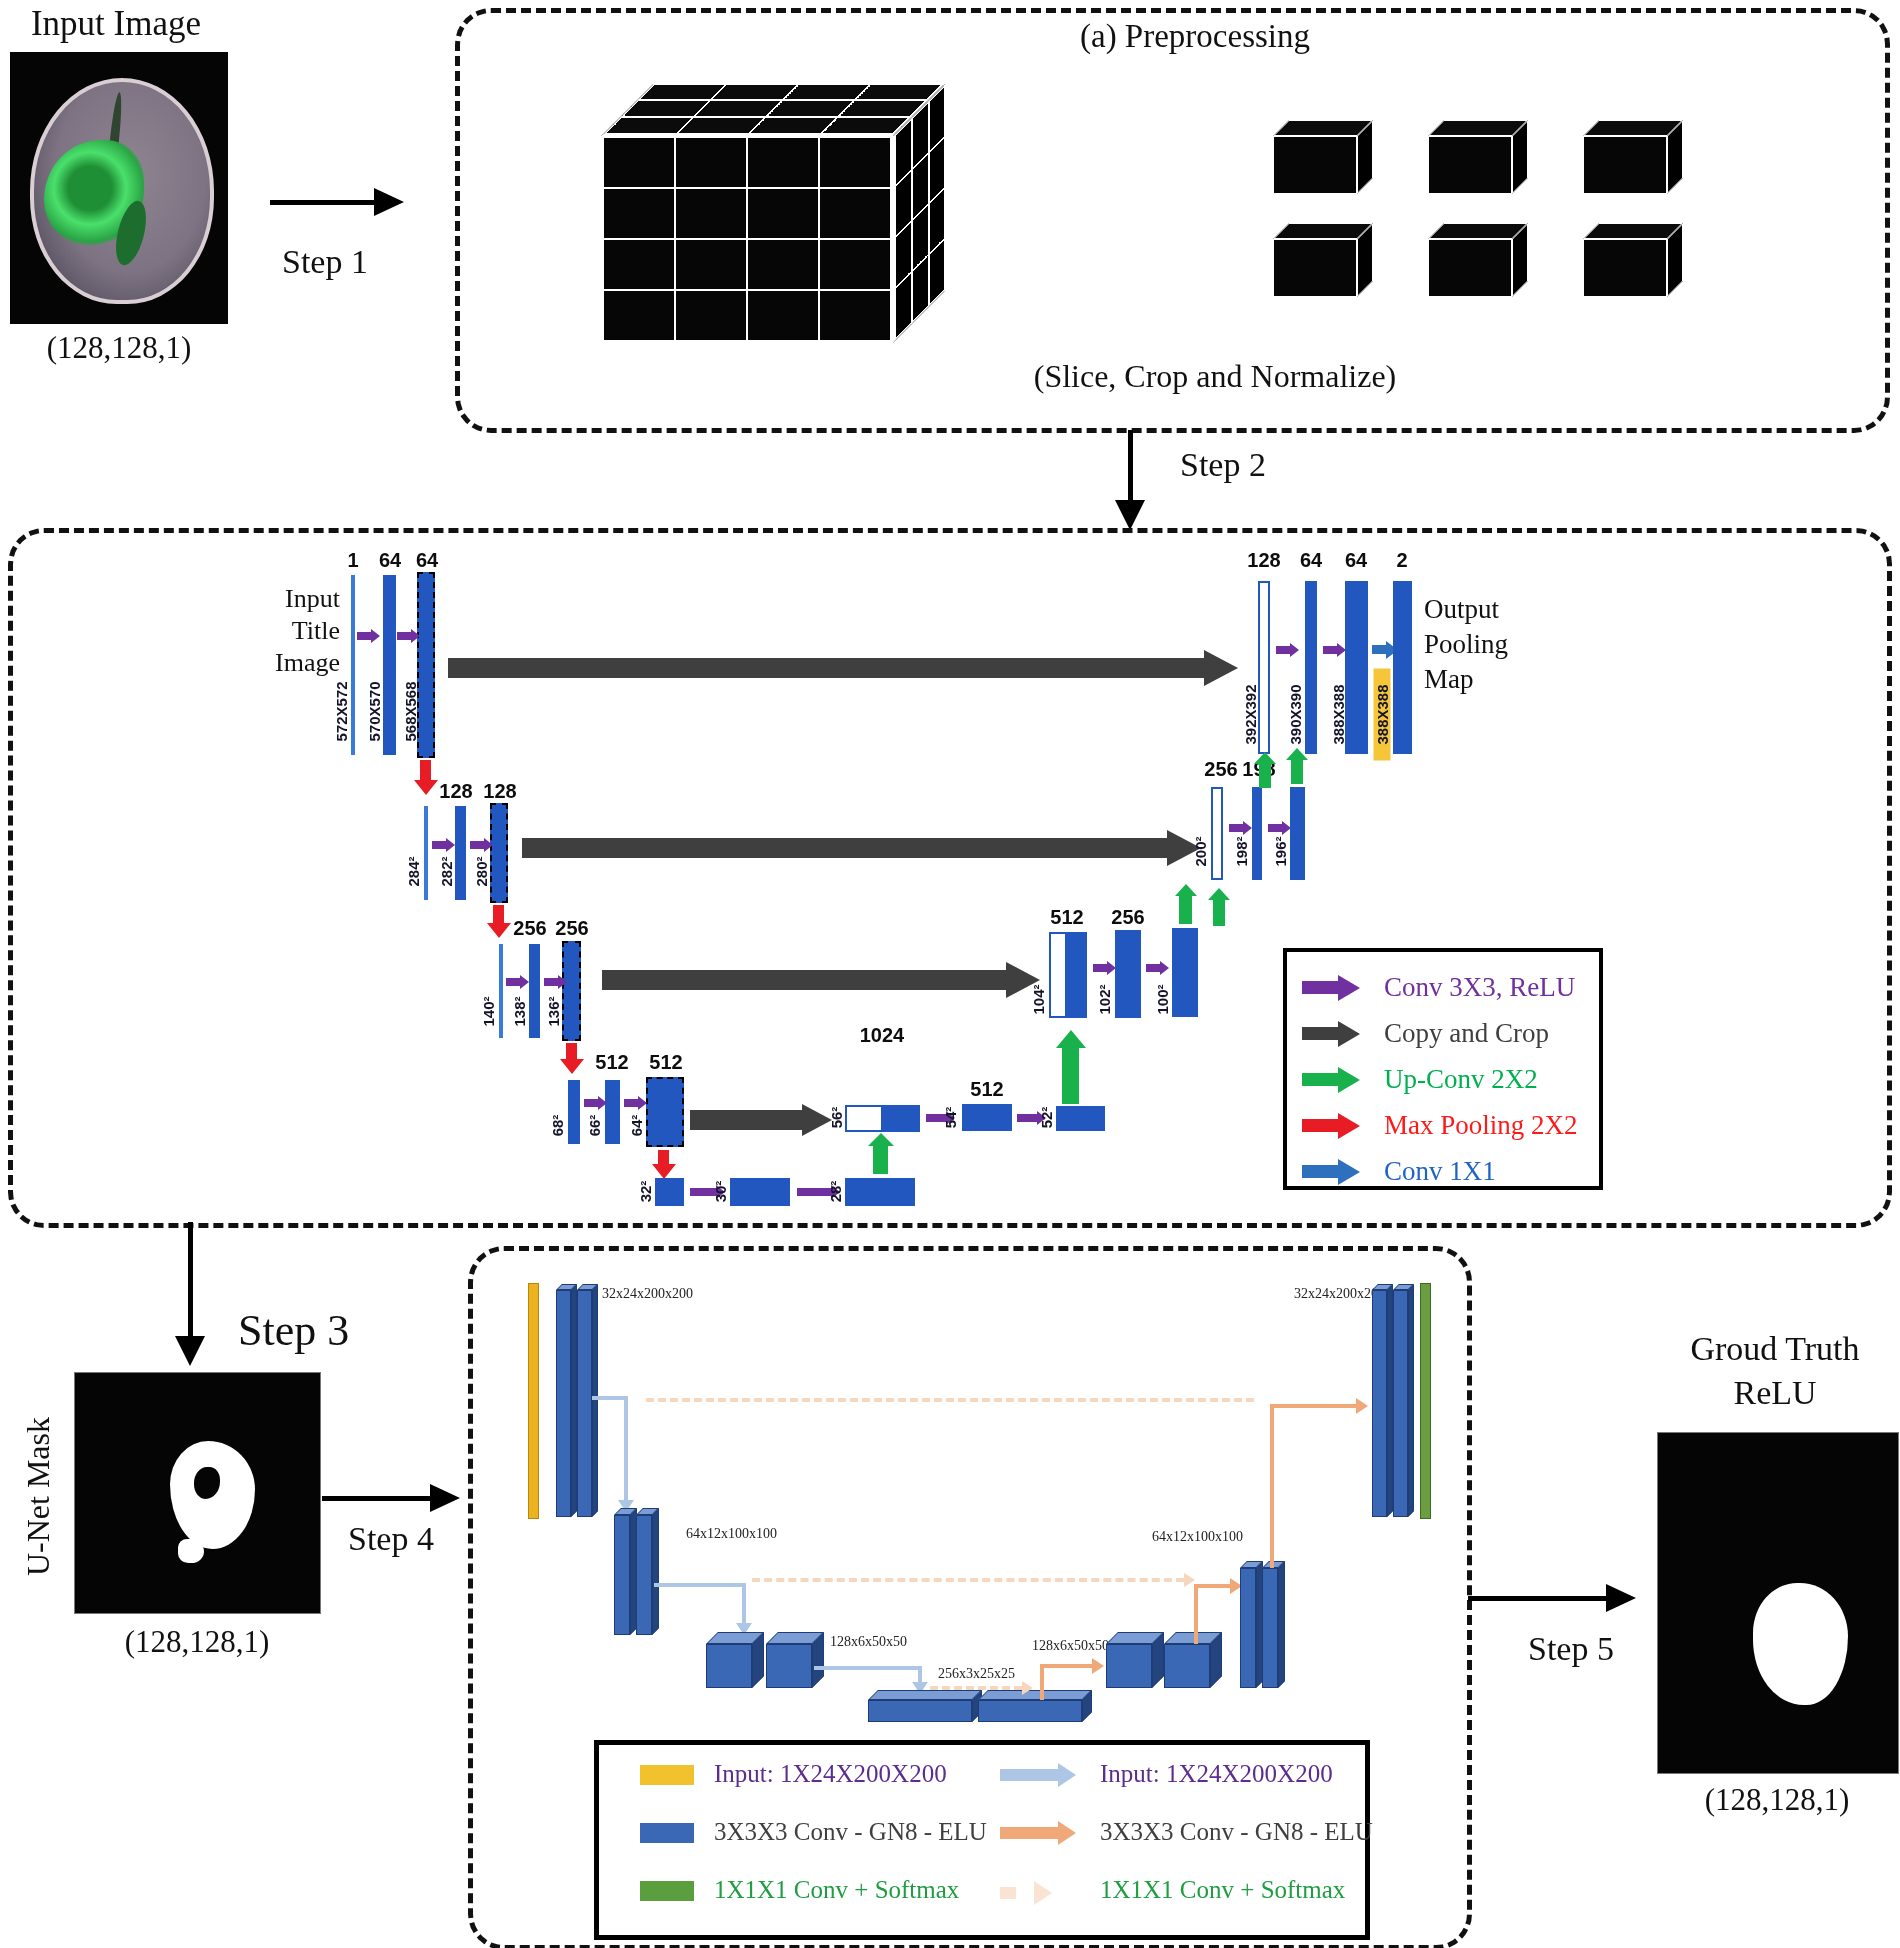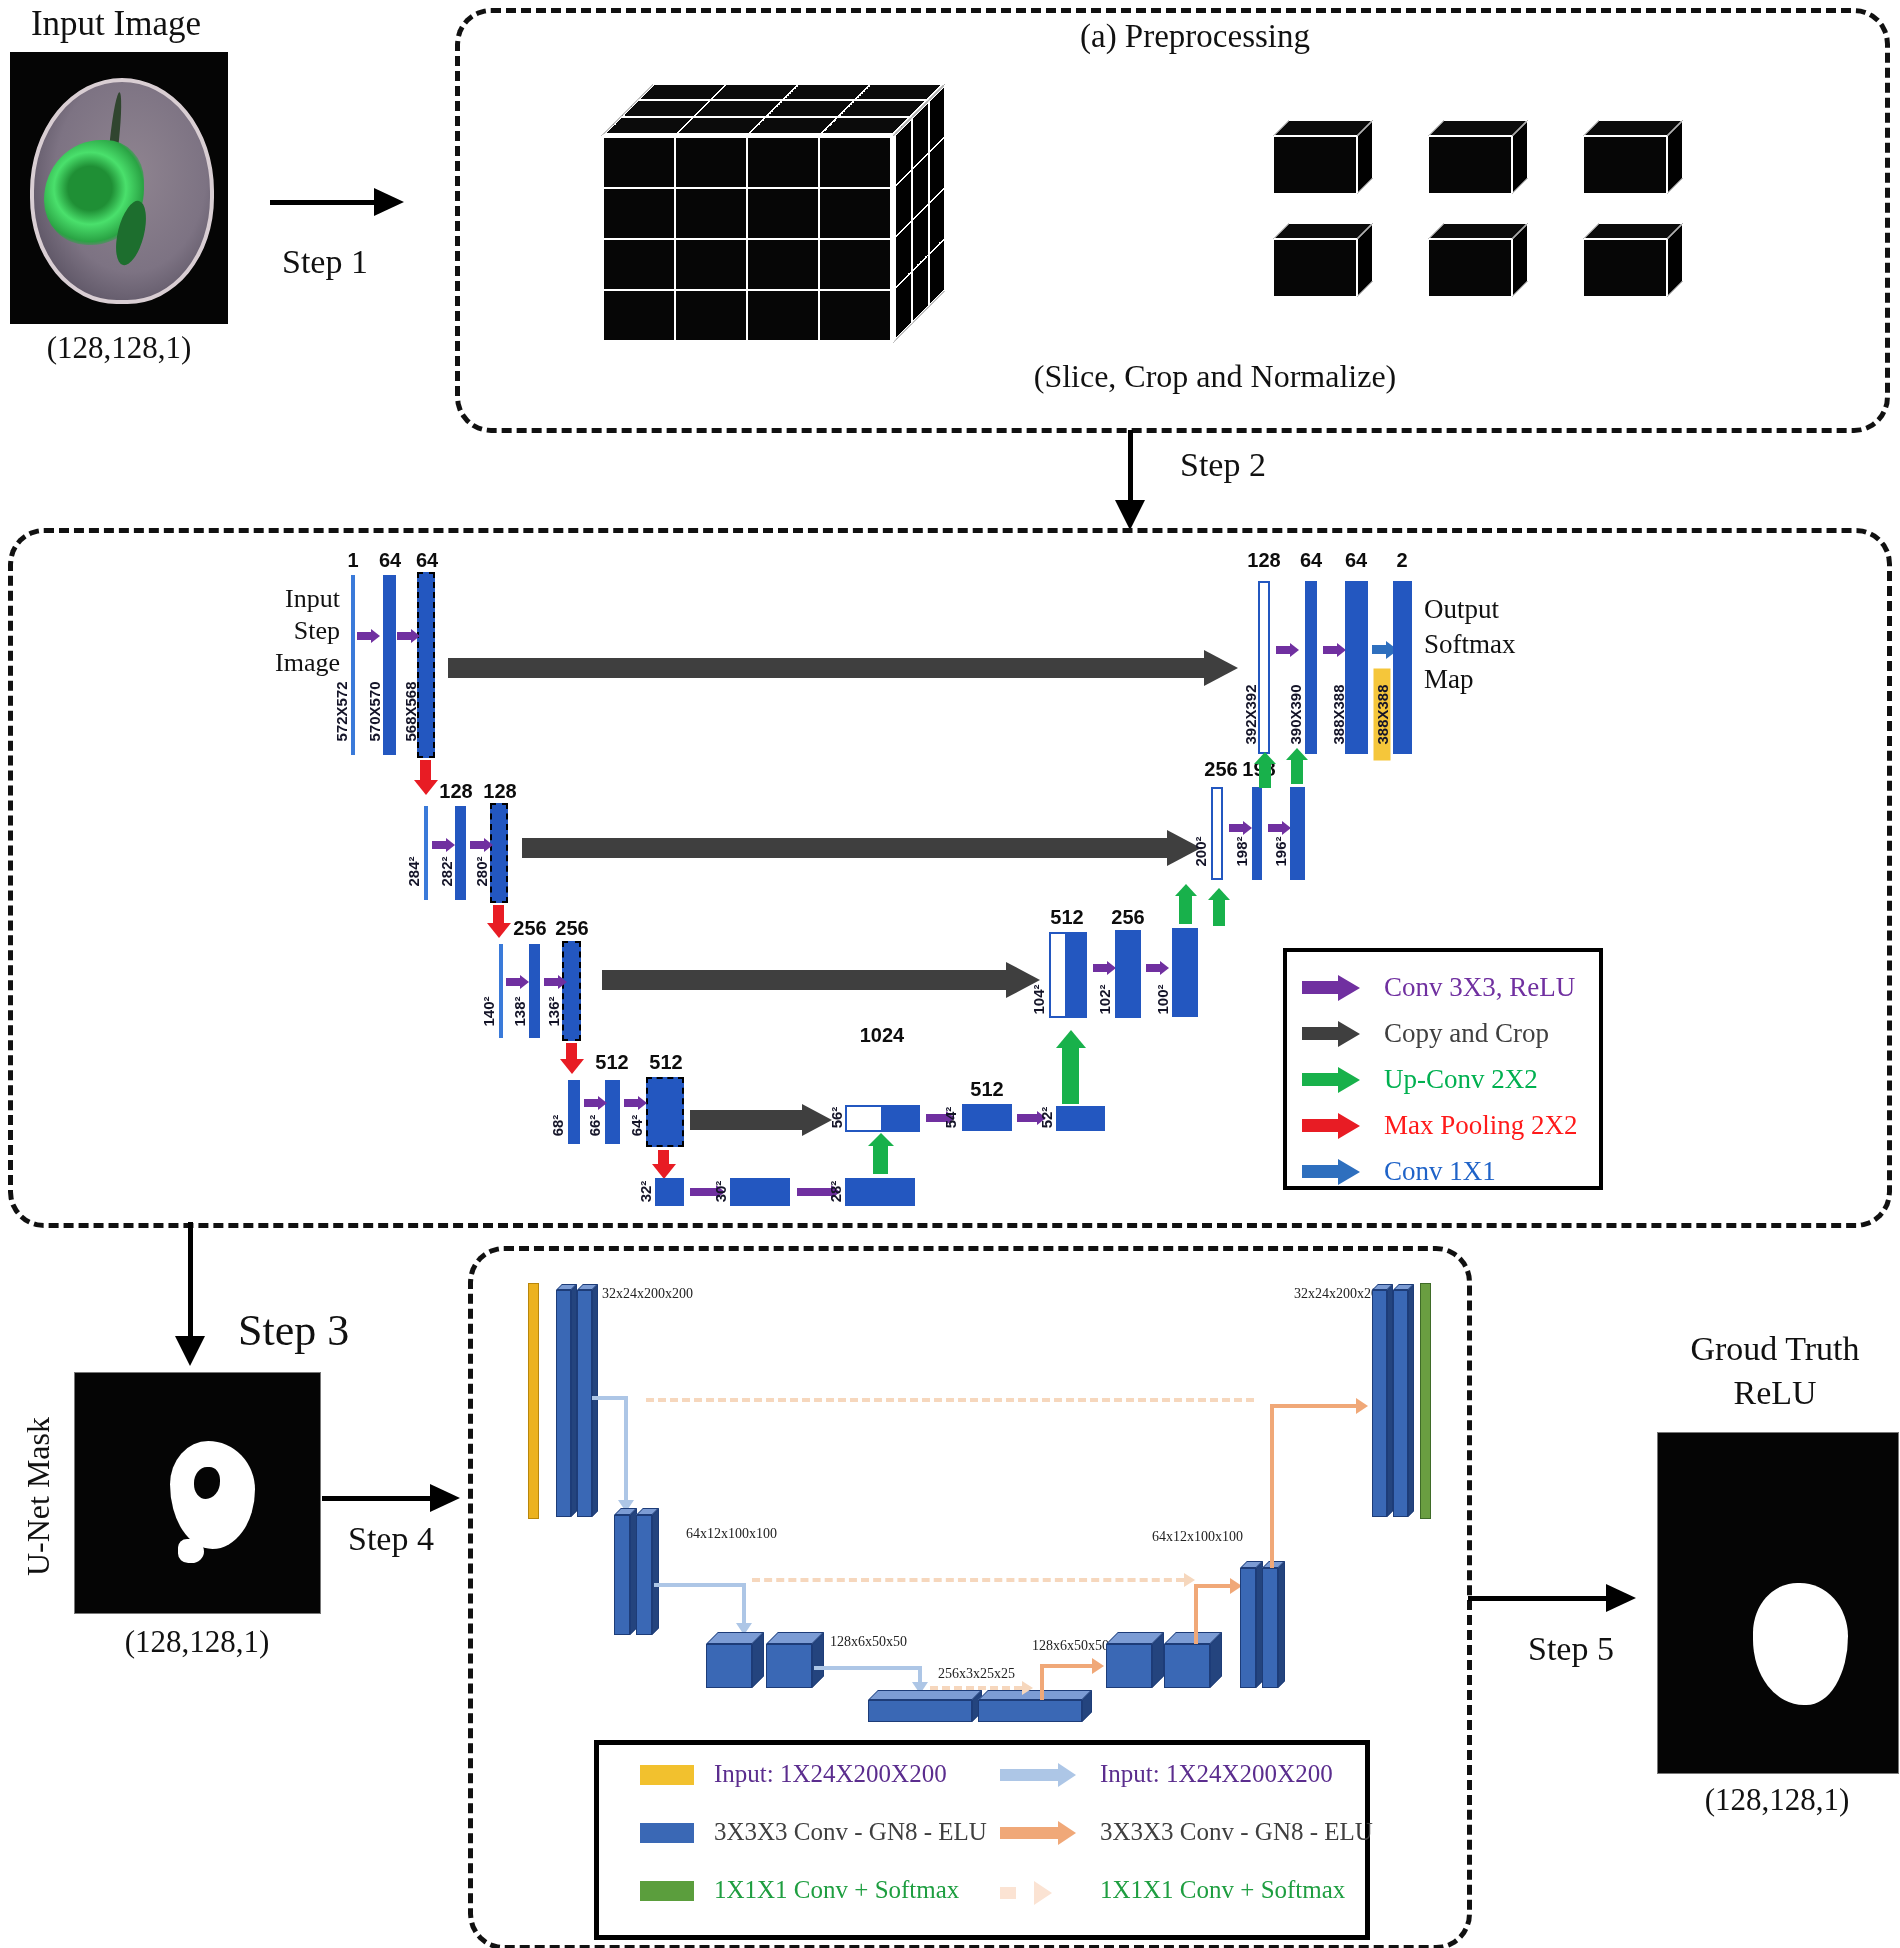--- a/index.html
+++ b/index.html
@@ -104,21 +104,21 @@
   <div class="dashbox" style="left:8px;top:528px;width:1874px;height:690px;"></div>
 
   <div class="t lbl ctr" style="left:353px;top:549px;">1</div>
   <div class="t lbl ctr" style="left:390px;top:549px;">64</div>
   <div class="t lbl ctr" style="left:427px;top:549px;">64</div>
   <div class="bar" style="left:351px;top:575px;width:4px;height:180px;background:#3a7ad9;"></div>
   <div class="bar" style="left:383px;top:575px;width:13px;height:180px;"></div>
   <div class="bar dash" style="left:417px;top:572px;width:18px;height:186px;"></div>
   <div class="t serif" style="left:250px;top:583px;width:90px;text-align:right;font-size:26px;line-height:32px;white-space:normal;">
     <span>Input</span><br>
-    <span>Step</span><br>
+    <span>Title</span><br>
     <span>Image</span>
   </div>
   <div class="ar r pa" style="left:357px;top:632px;"></div>
   <div class="ar r pa" style="left:397px;top:632px;"></div>
   <div class="ar r ga" style="left:448px;top:658px;width:756px;"></div>
   <div class="rot" style="left:295px;top:703px;">572X572</div>
   <div class="rot" style="left:328px;top:703px;">570X570</div>
   <div class="rot" style="left:364px;top:703px;">568X568</div>
   <div class="ar d ra" style="left:420px;top:760px;height:20px;"></div>
 
@@ -221,21 +221,21 @@
   <div class="bar" style="left:1345px;top:581px;width:23px;height:173px;"></div>
   <div class="ar r ba" style="left:1372px;top:645px;"></div>
   <div class="bar" style="left:1393px;top:581px;width:19px;height:173px;"></div>
   <div class="ar u gna" style="left:1259px;top:764px;width:12px;height:24px;--hw:12px;--hh:11px;"></div>
   <div class="rot" style="left:1204px;top:706px;">392X392</div>
   <div class="rot" style="left:1249px;top:706px;">390X390</div>
   <div class="rot" style="left:1292px;top:706px;">388X388</div>
   <div class="rot yhl" style="left:1336px;top:706px;">388X388</div>
   <div class="t serif" style="left:1424px;top:592px;font-size:27px;line-height:35px;white-space:normal;width:140px;">
     <span>Output</span><br>
-    <span>Softmax</span><br>
+    <span>Pooling</span><br>
     <span>Map</span>
   </div>
 
   <div class="solidbox" style="left:1283px;top:948px;width:312px;height:234px;"></div>
   <div class="ar r" style="left:1302px;top:981px;width:36px;height:13px;--c:#7030a0;--hw:22px;--hh:13px;"></div>
   <div class="t serif" style="left:1384px;top:972px;font-size:27px;color:#7030a0;">Conv 3X3, ReLU</div>
   <div class="ar r" style="left:1302px;top:1027px;width:36px;height:13px;--c:#3f3f3f;--hw:22px;--hh:13px;"></div>
   <div class="t serif" style="left:1384px;top:1018px;font-size:27px;color:#3f3f3f;">Copy and Crop</div>
   <div class="ar r" style="left:1302px;top:1073px;width:36px;height:13px;--c:#18b14b;--hw:22px;--hh:13px;"></div>
   <div class="t serif" style="left:1384px;top:1064px;font-size:27px;color:#00b050;">Up-Conv 2X2</div>

